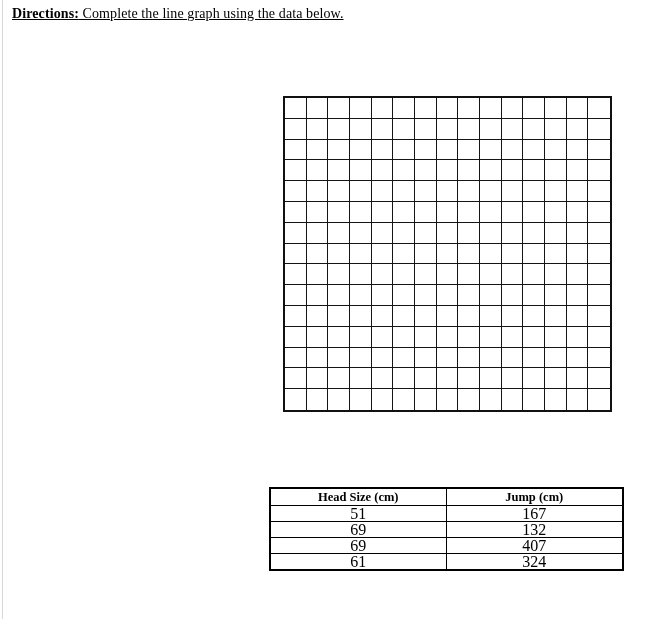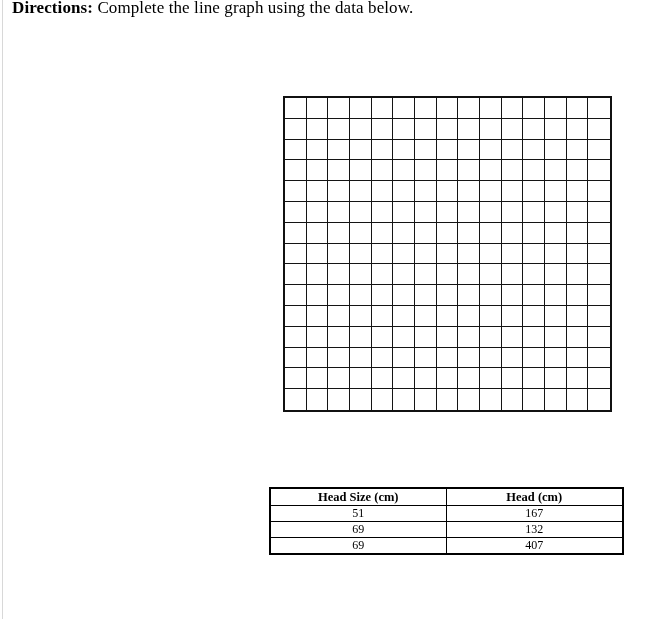--- a/index.html
+++ b/index.html
@@ -25,25 +25,26 @@
     top: 0;
     width: 1px;
     height: 619px;
     background: #d8d8d8;
   }
 
   
   .directions {
     position: absolute;
     left: 12px;
-    top: 0;
-    font-size: 17px;
+    top: 6px;
+    font-size: 14px;
     line-height: 15px;
     white-space: nowrap;
     letter-spacing: 0.1px;
+    text-decoration: underline;
   }
   .directions .lbl {
     font-weight: bold;
   }
   .directions .txt {
     font-weight: normal;
   }
 
   
   .graph-grid {
@@ -76,21 +77,21 @@
   table.data-table {
     border-collapse: collapse;
     width: 353px;
     table-layout: fixed;
     border: 2px solid #000000;
   }
   table.data-table th,
   table.data-table td {
     border: 1.5px solid #000000;
     text-align: center;
-    font-size: 12px;
+    font-size: 16px;
     line-height: 13px;
     height: 15px;
     padding: 0;
     font-family: "Liberation Serif", "DejaVu Serif", serif;
   }
   table.data-table th {
     font-weight: bold;
     font-size: 12.5px;
     height: 16px;
   }
@@ -336,31 +337,35 @@
 
 <div class="data-table-wrap">
   <table class="data-table">
     <colgroup>
         <col class="c0">
         <col class="c1">
       </colgroup>
     <thead>
       <tr>
         <th>Head Size (cm)</th>
-        <th>Head (cm)</th>
+        <th>Jump (cm)</th>
       </tr>
     </thead>
     <tbody id="data-table-body">
         <tr>
           <td>51</td>
           <td>167</td>
         </tr>
         <tr>
           <td>69</td>
           <td>132</td>
         </tr>
         <tr>
           <td>69</td>
           <td>407</td>
         </tr>
+        <tr>
+          <td>61</td>
+          <td>324</td>
+        </tr>
       </tbody>
   </table>
 </div>
 
 </body></html>

